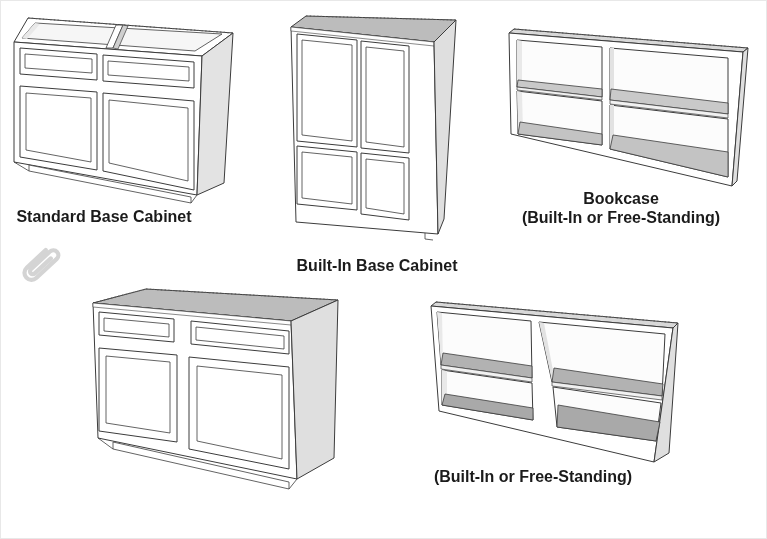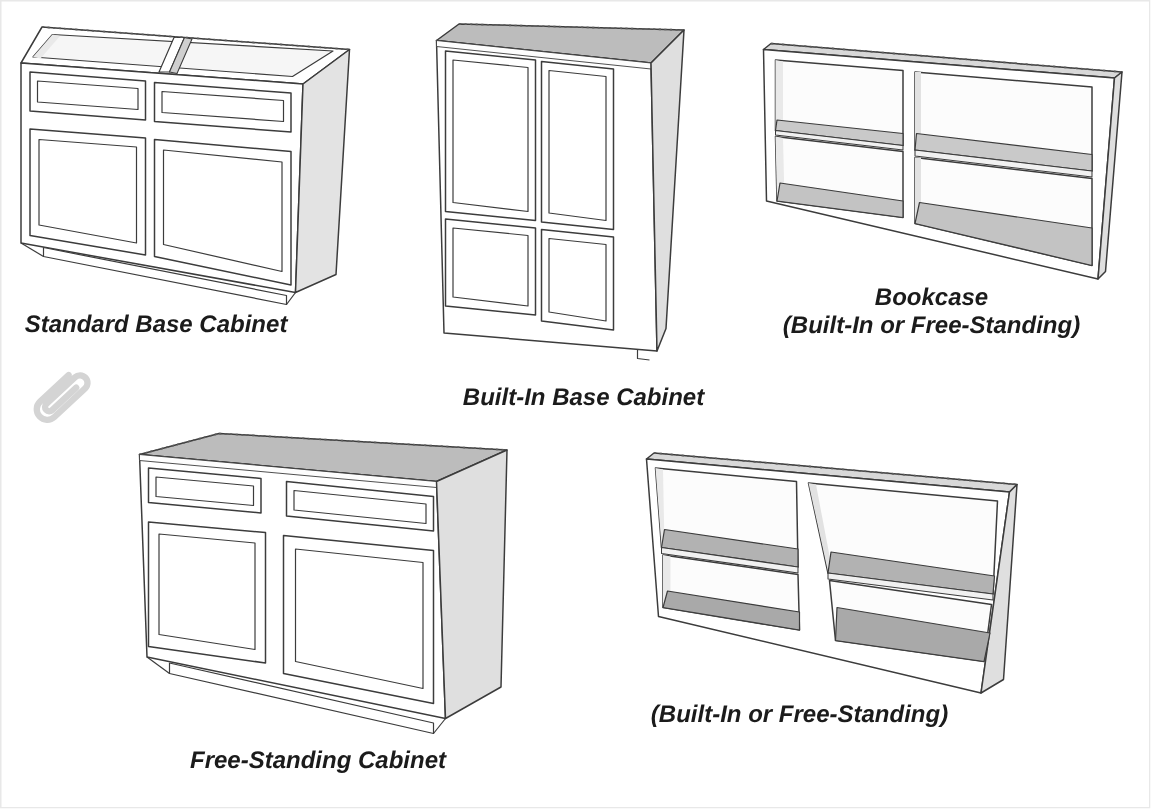--- a/index.html
+++ b/index.html
@@ -5,21 +5,21 @@
   html,body{margin:0;padding:0;background:#fff;}
   .canvas{
     position:relative;width:767px;height:539px;background:#ffffff;
     overflow:hidden;box-sizing:border-box;border:1px solid #e8e8e8;
     font-family:"Liberation Sans",sans-serif;
   }
   .fig{position:absolute;}
   .cap{
     position:absolute;
     font-family:"Liberation Sans",sans-serif;
-    font-style:italic;font-weight:bold;
+    font-weight:bold;
     font-size:16px;line-height:19px;
     color:#1b1b1b;text-align:center;white-space:nowrap;
   }
   svg polygon, svg path, svg line, svg polyline{
     stroke:#3c3c3c;stroke-width:1;stroke-linejoin:round;fill:none;
   }
   .w{fill:#ffffff;}
   .int{fill:#f6f6f6;}
   .open{fill:#fcfcfc;}
   .side1{fill:#e3e3e3;}
@@ -76,21 +76,21 @@
     <polygon class="w" points="10,27 70,33 70,140 10,134"></polygon>
     <polygon class="w thin" points="15,33 65,38 65,134 15,128"></polygon>
     <polygon class="w" points="74,34 122,39 122,146 74,141"></polygon>
     <polygon class="w thin" points="79,40 117,44 117,140 79,135"></polygon>
     <polygon class="w" points="10,139 70,145 70,203 10,197"></polygon>
     <polygon class="w thin" points="15,145 65,150 65,197 15,191"></polygon>
     <polygon class="w" points="74,146 122,151 122,213 74,207"></polygon>
     <polygon class="w thin" points="79,152 117,156 117,207 79,201"></polygon>
     <polyline class="thin" points="138,226 138,232 146,233"></polyline>
   </svg>
-  <div class="cap" style="left:278px;top:255px;width:220px;">Built-In Base Cabinet</div>
+  <div class="cap" style="left:266px;top:255px;width:220px;">Built-In Base Cabinet</div>
 
   <svg class="fig" style="left:504px;top:24px;" width="258" height="168" viewBox="0 0 258 168">
     <polygon class="sliver" points="4,8 238,27 243,23 9,4"></polygon>
     <line class="stip" x1="9" y1="4" x2="243" y2="23"></line>
     <polygon class="w" points="4,8 238,27 227,161 6,109"></polygon>
     <polygon class="side2" points="238,27 243,23 232,156 227,161"></polygon>
     <polygon class="open" points="12,15 97,22 97,72 12,62"></polygon>
     <polygon class="wallsh" points="12,15 17,16 17,62 12,61"></polygon>
     <polygon class="shelf thin" points="13,55 97,64 97,72 12,62"></polygon>
     <polygon class="strip" points="12,62 97,72 97,75 12,65"></polygon>
@@ -122,21 +122,20 @@
     <polygon class="w" points="102,36 200,46 200,69 102,59"></polygon>
     <polygon class="w thin" points="107,42 195,51 195,64 107,55"></polygon>
     <polygon class="w" points="10,63 88,70 88,157 10,146"></polygon>
     <polygon class="w thin" points="17,71 81,77 81,148 17,138"></polygon>
     <polygon class="w" points="100,72 200,82 200,184 100,164"></polygon>
     <polygon class="w thin" points="108,81 193,90 193,174 108,156"></polygon>
     <polygon class="w thin" points="24,157 200,197 200,204 24,164"></polygon>
     <line class="thin" x1="9" y1="153" x2="24" y2="164"></line>
     <line class="thin" x1="208" y1="194" x2="200" y2="204"></line>
   </svg>
-  <div class="cap" style="left:101px;top:497px;width:220px;">Free-Standing Cabinet</div>
 
   <svg class="fig" style="left:426px;top:292px;" width="256" height="176" viewBox="0 0 256 176">
     <polygon class="sliver" points="4,13 246,35 251,30 9,9"></polygon>
     <line class="stip" x1="9" y1="9" x2="251" y2="30"></line>
     <polygon class="w" points="4,13 246,35 227,169 12,118"></polygon>
     <polygon class="side2" points="246,35 251,30 242,160 227,169"></polygon>
     <polygon class="open" points="10,19 104,28 105,85 14,72"></polygon>
     <polygon class="wallsh" points="10,19 15,20 16,71 14,71"></polygon>
     <polygon class="shelfD thin" points="16,60 105,73 105,85 14,72"></polygon>
     <polygon class="strip" points="14,72 105,85 105,89 14,76"></polygon>

